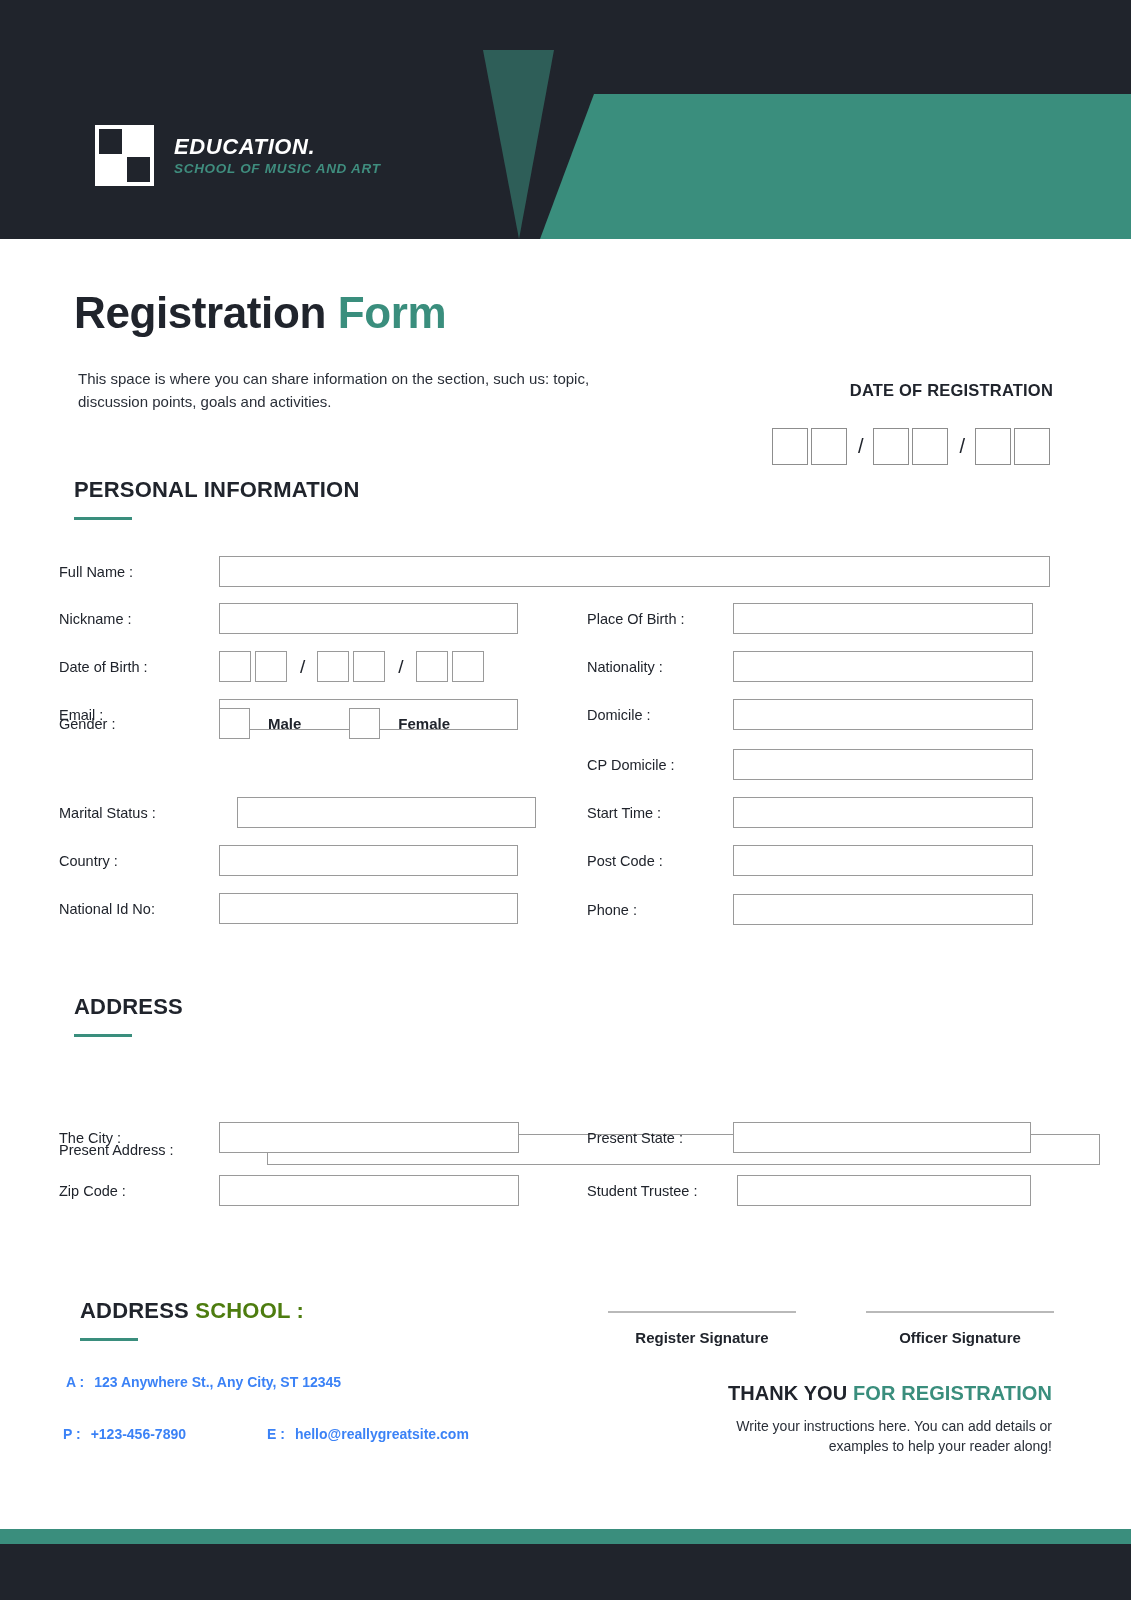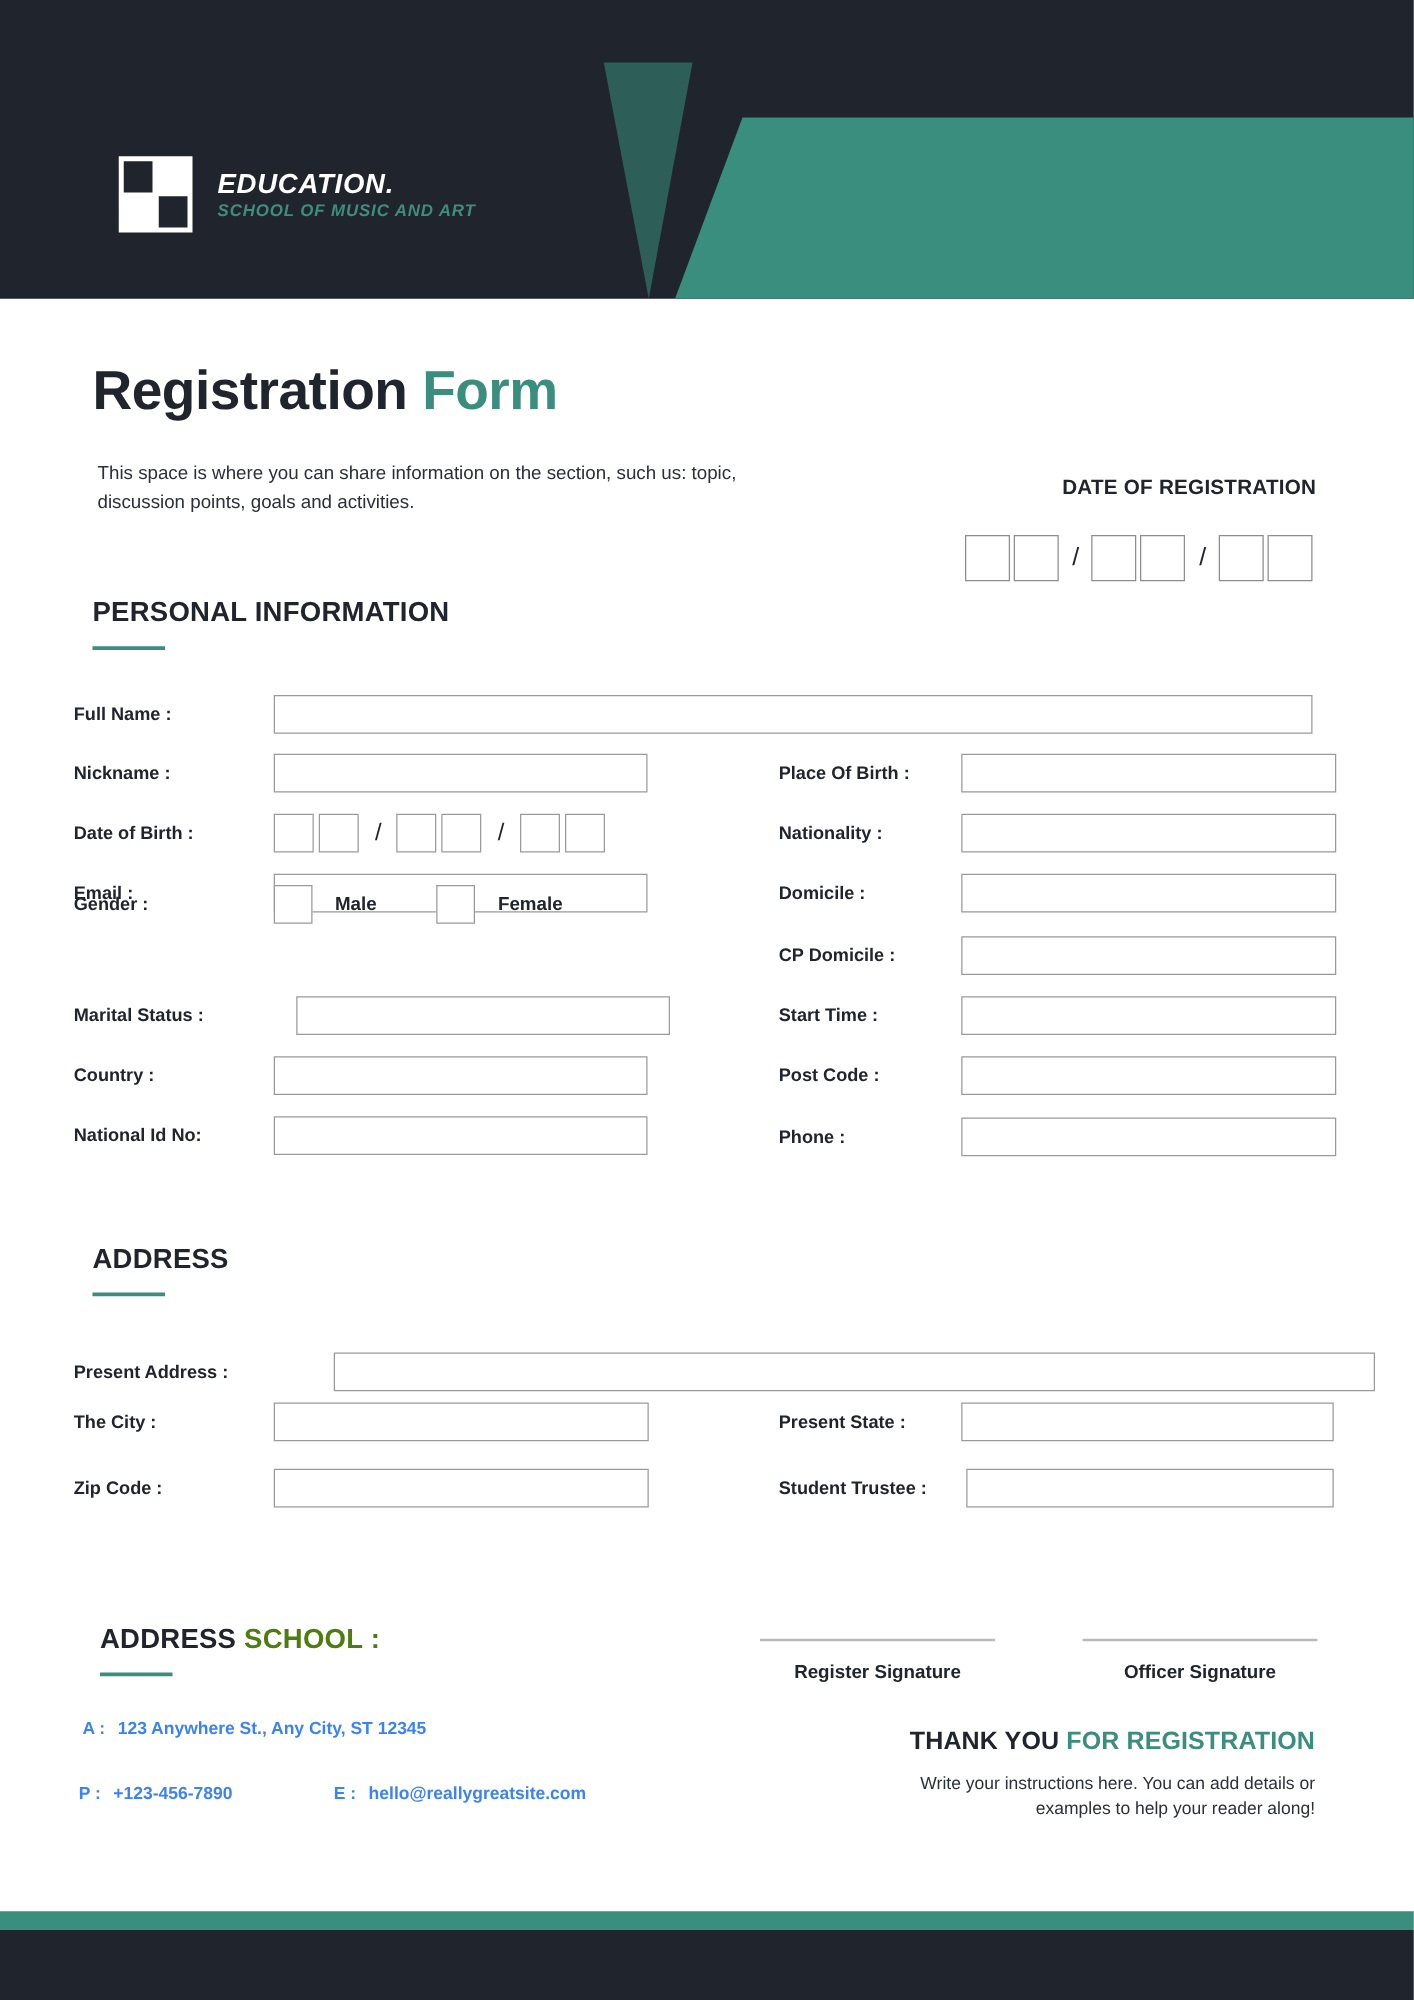--- a/index.html
+++ b/index.html
@@ -87,40 +87,40 @@
   }
   #sec-personal{left:74px;top:477px;}
   #sec-address{left:74px;top:994px;}
   #sec-address-school{left:80px;top:1298px;}
 
   
   .field-row{
     position:absolute;display:flex;align-items:center;
   }
   .field-label{
-    font-size:14.5px;font-weight:bold;color:#20242c;white-space:nowrap;
+    font-size:14.5px;font-weight:normal;color:#20242c;white-space:nowrap;
   }
   .field-box{
     border:1px solid #9a9a9a;background:#ffffff;height:31px;box-sizing:border-box;
   }
   .small-box{
     width:32px;height:31px;border:1px solid #9a9a9a;background:#fff;
     box-sizing:border-box;margin-right:4px;
   }
   .dob-slash{font-size:19px;margin:0 12px 0 9px;}
   .chk{
     width:31px;height:31px;border:1px solid #9a9a9a;background:#fff;
     box-sizing:border-box;
   }
   .chk-label{font-size:15px;font-weight:bold;margin-left:18px;}
 
   
   .col-l{left:59px;}
   .col-l .field-label{width:160px;}
-  .col-r{left:623px;}
+  .col-r{left:587px;}
   .col-r .field-label{width:146px;}
 
   
   .contact-line{
     position:absolute;font-size:14px;font-weight:bold;color:#3b82f6;
   }
   .contact-line .tag{font-weight:bold;}
   .contact-line .val{margin-left:10px;}
 
   
@@ -279,21 +279,21 @@
 <div class="field-row col-r" style="top:894px;">
   <span class="field-label">Phone :</span>
   <span class="field-box" style="width:300px;"></span>
 </div>
 
 <div class="sec-head" id="sec-address">
   <div class="sec-title">ADDRESS</div>
   <div class="sec-rule"></div>
 </div>
 
-<div class="field-row col-l" style="top:1082px;gap:48px;">
+<div class="field-row col-l" style="top:1134px;gap:48px;">
   <span class="field-label">Present Address :</span>
   <span class="field-box" style="width:833px;"></span>
 </div>
 
 <div class="field-row col-l" style="top:1122px;">
   <span class="field-label">The City :</span>
   <span class="field-box" style="width:300px;"></span>
 </div>
 
 <div class="field-row col-l" style="top:1175px;">

